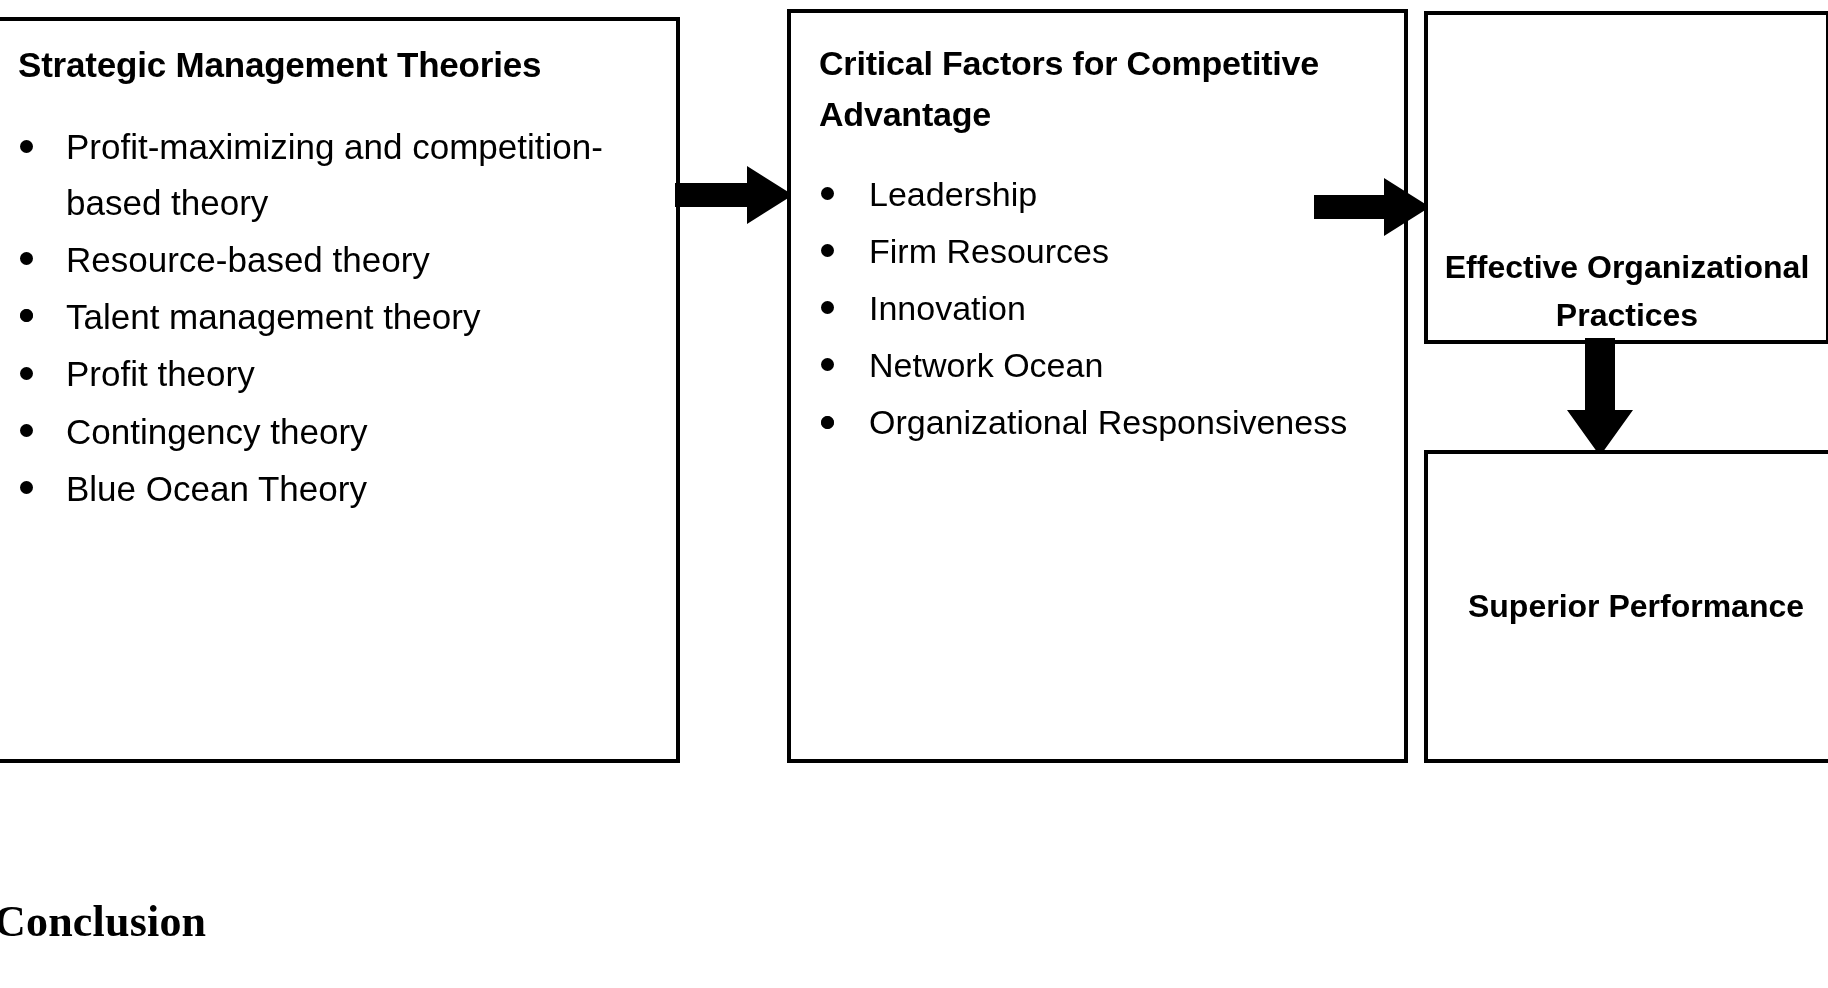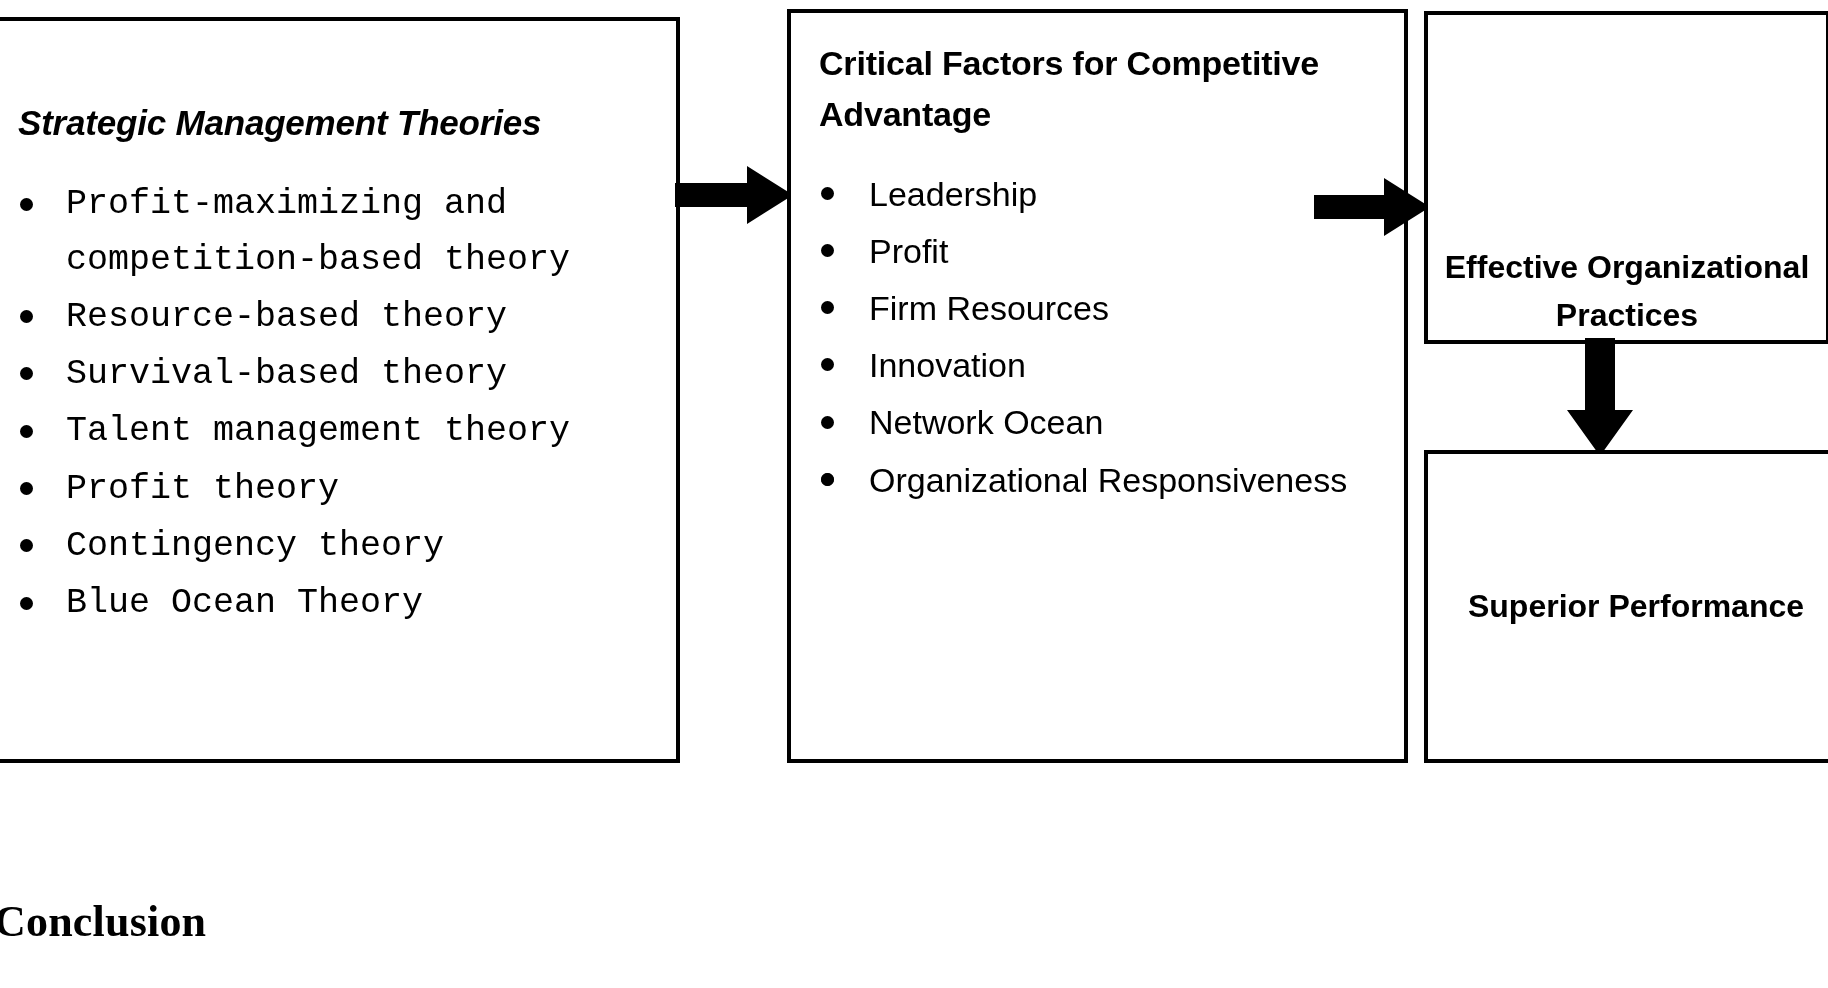--- a/index.html
+++ b/index.html
@@ -32,36 +32,34 @@
   #box-theories {
     left: -14px;
     top: 17px;
     width: 694px;
     height: 746px;
   }
   #box-theories .box-heading {
     font-size: 35px;
     font-weight: bold;
     line-height: 1.15;
-    margin: 82px 0 0 28px;
+    margin: 24px 0 0 28px;
     letter-spacing: -0.2px;
-    font-style: italic;
   }
   #box-theories .bullet-list {
     list-style: none;
     margin: 34px 0 0 0;
     padding: 0 14px 0 22px;
   }
   #box-theories .bullet-list li {
     position: relative;
     font-size: 35px;
     line-height: 1.58;
     padding-left: 54px;
     margin-bottom: 2px;
-    font-family: Liberation Mono, monospace;
   }
   #box-theories .bullet-list li .bullet-dot {
     position: absolute;
     left: 8px;
     top: 0.58em;
     width: 13px;
     height: 13px;
     border-radius: 50%;
     background: #000;
   }
@@ -183,21 +181,20 @@
       <li>
         <span class="bullet-dot"></span>
         <span>Profit-maximizing and competition-based theory</span>
       </li>
       <li>
         <span class="bullet-dot"></span>
         <span>Resource-based theory</span>
       </li>
       <li>
         <span class="bullet-dot"></span>
-        <span>Survival-based theory</span>
       </li>
       <li>
         <span class="bullet-dot"></span>
         <span>Talent management theory</span>
       </li>
       <li>
         <span class="bullet-dot"></span>
         <span>Profit theory</span>
       </li>
       <li>
@@ -219,24 +216,20 @@
 
   <div class="flow-box" id="box-factors">
     <div class="box-heading">Critical Factors for Competitive Advantage</div>
     <ul class="bullet-list">
       <li>
         <span class="bullet-dot"></span>
         <span>Leadership</span>
       </li>
       <li>
         <span class="bullet-dot"></span>
-        <span>Profit</span>
-      </li>
-      <li>
-        <span class="bullet-dot"></span>
         <span>Firm Resources</span>
       </li>
       <li>
         <span class="bullet-dot"></span>
         <span>Innovation</span>
       </li>
       <li>
         <span class="bullet-dot"></span>
         <span>Network Ocean</span>
       </li>

